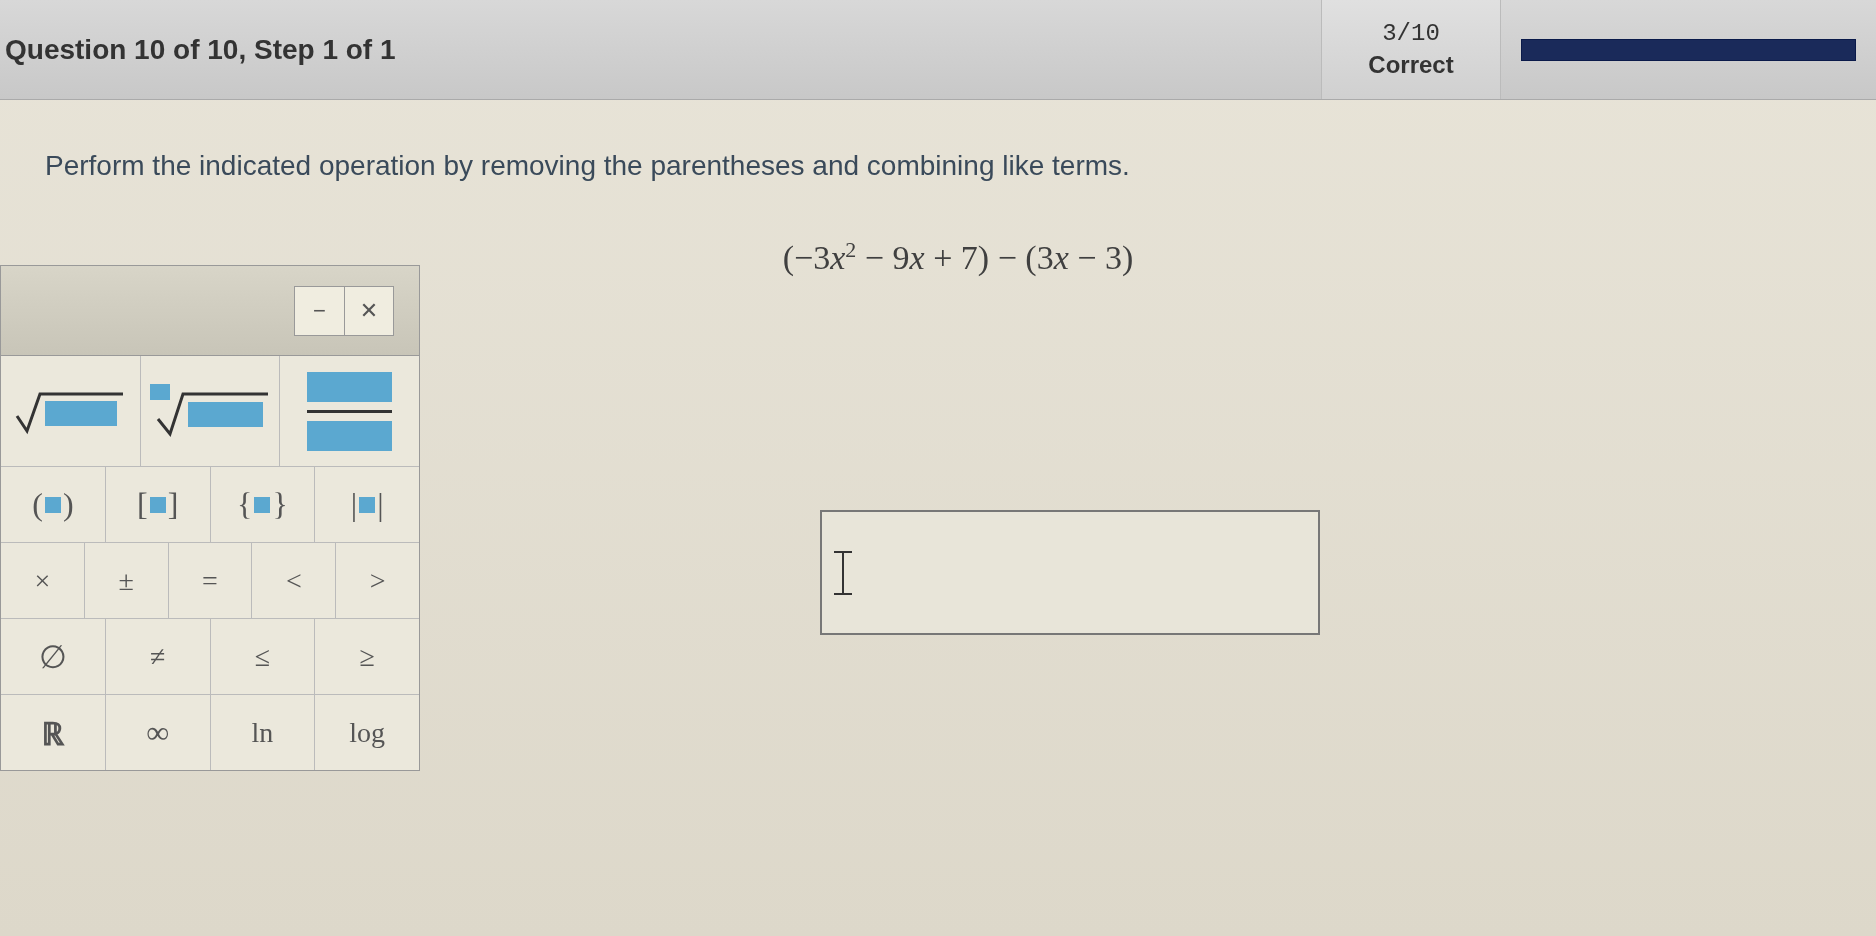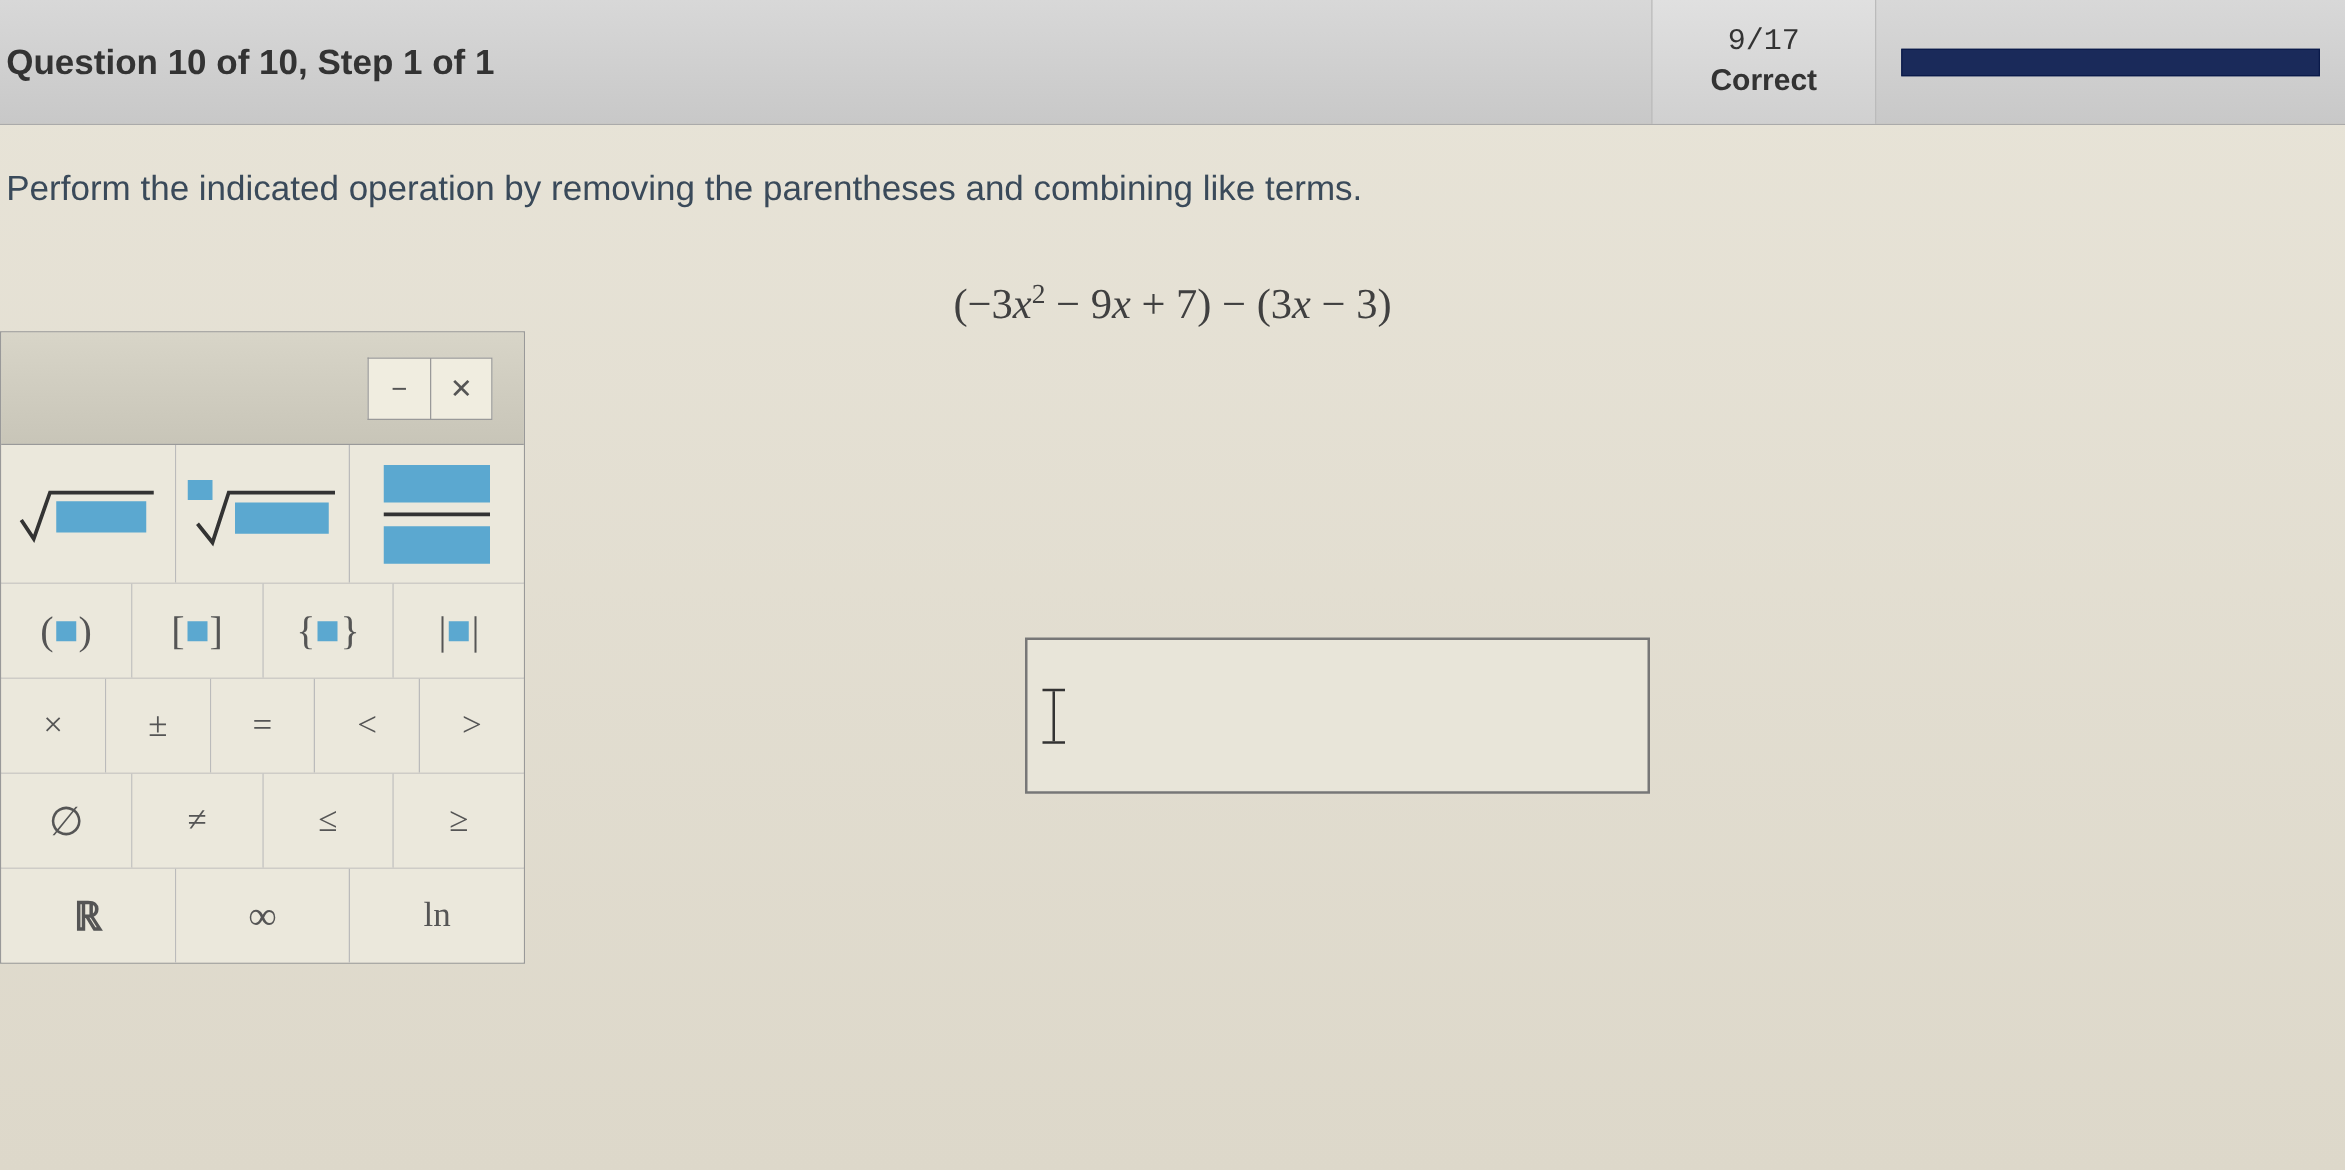--- a/index.html
+++ b/index.html
@@ -57,21 +57,22 @@
       justify-content: center;
       padding: 0 20px;
     }
     .progress-bar {
       width: 100%;
       height: 22px;
       background: #1a2a5a;
       border: 1px solid #0a1a4a;
     }
     .content-area {
-      padding: 35px 5px;
+      padding: 50px 5px;
+      margin-left: 40px;
     }
     .instruction-text {
       font-size: 28px;
       color: #3a4a5a;
       margin-bottom: 55px;
     }
     .math-expression {
       text-align: center;
       font-size: 34px;
       font-family: Liberation Serif, serif;
@@ -219,21 +220,21 @@
     .infinity {
       font-size: 32px;
     }
   </style>
 </head>
 <body>
 
 <div class="header-bar">
   <div class="question-label">Question 10 of 10,  Step 1 of 1</div>
   <div class="score-box">
-    <div class="score-value">9/17</div>
+    <div class="score-value">3/10</div>
     <div class="score-label">Correct</div>
   </div>
   <div class="progress-area">
     <div class="progress-bar"></div>
   </div>
 </div>
 
 <div class="content-area">
   <div class="instruction-text">Perform the indicated operation by removing the parentheses and combining like terms.</div>
   <div class="math-expression">
@@ -303,18 +304,19 @@
   </div>
 
   <div class="toolbox-row" style="border-bottom:none">
     <div class="tool-cell small">
       <span class="real-r">ℝ</span>
     </div>
     <div class="tool-cell small">
       <span class="infinity">∞</span>
     </div>
     <div class="tool-cell small">ln</div>
+    <div class="tool-cell small">log</div>
   </div>
 </div>
 
 <div class="answer-box">
   <div class="cursor-line"></div>
 </div>
 
 </body></html>

